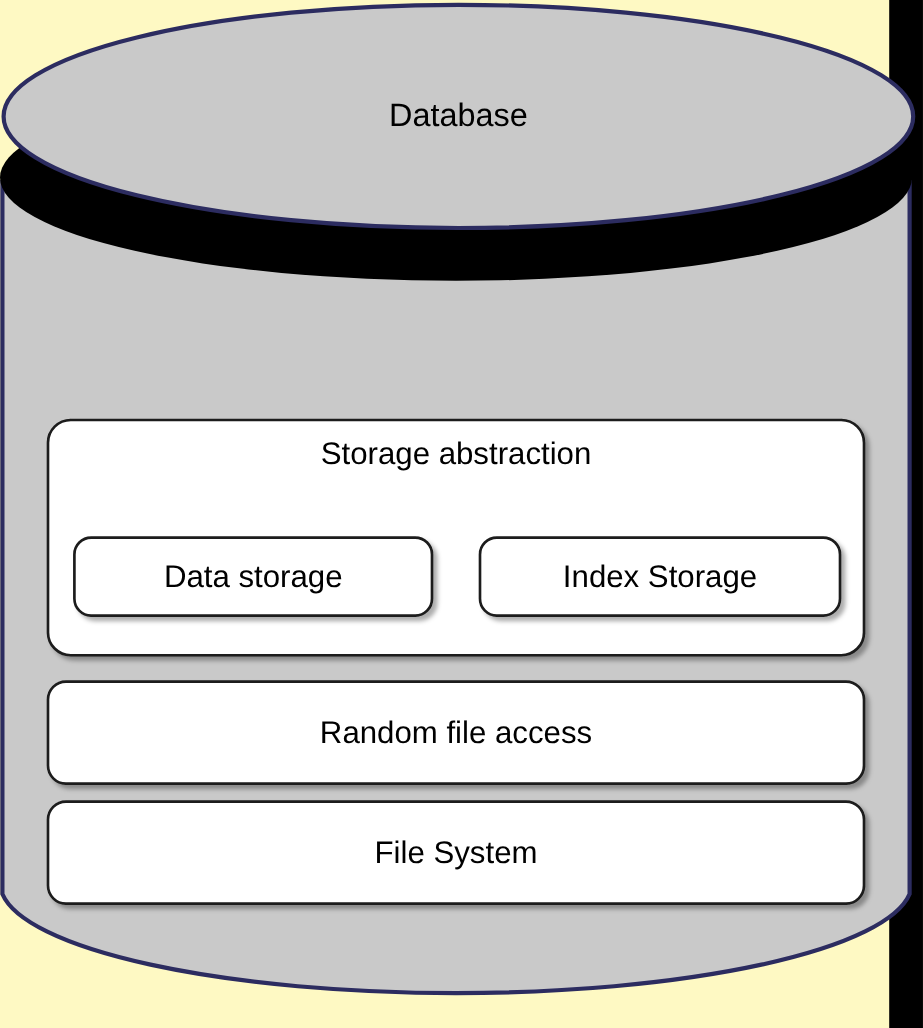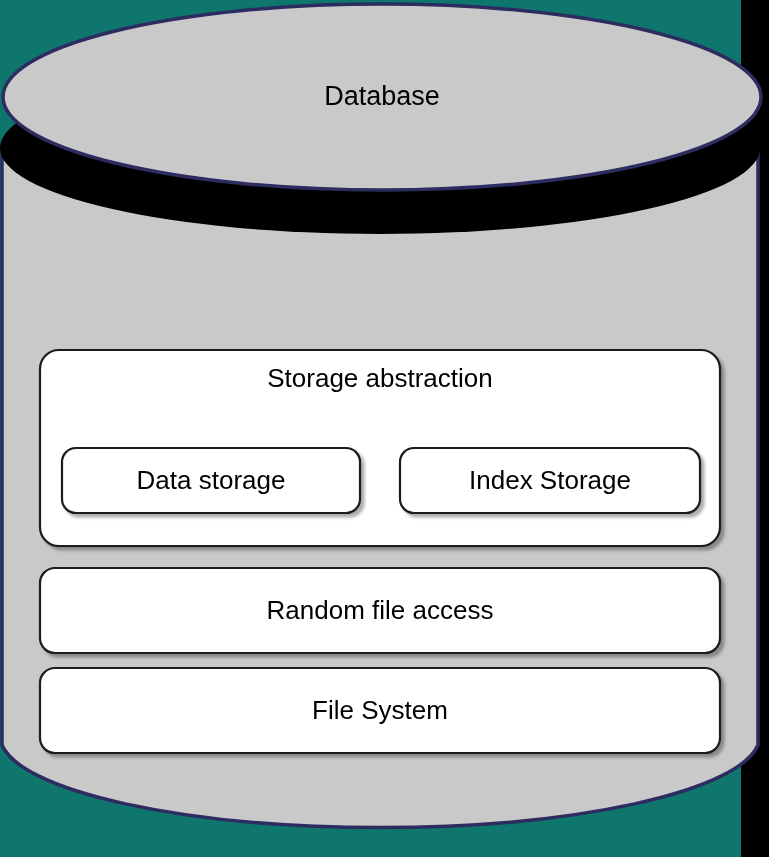--- a/index.html
+++ b/index.html
@@ -11,21 +11,21 @@
   body {
     width: 769px;
     height: 857px;
     overflow: hidden;
     font-family: "Liberation Sans", sans-serif;
   }
   #diagram-root {
     position: relative;
     width: 741px;
     height: 857px;
-    background: #0f766e;
+    background: #fef9c3;
   }
   #diagram-svg {
     position: absolute;
     left: 0;
     top: 0;
     width: 769px;
     height: 857px;
     display: block;
   }
   .diagram-label {

